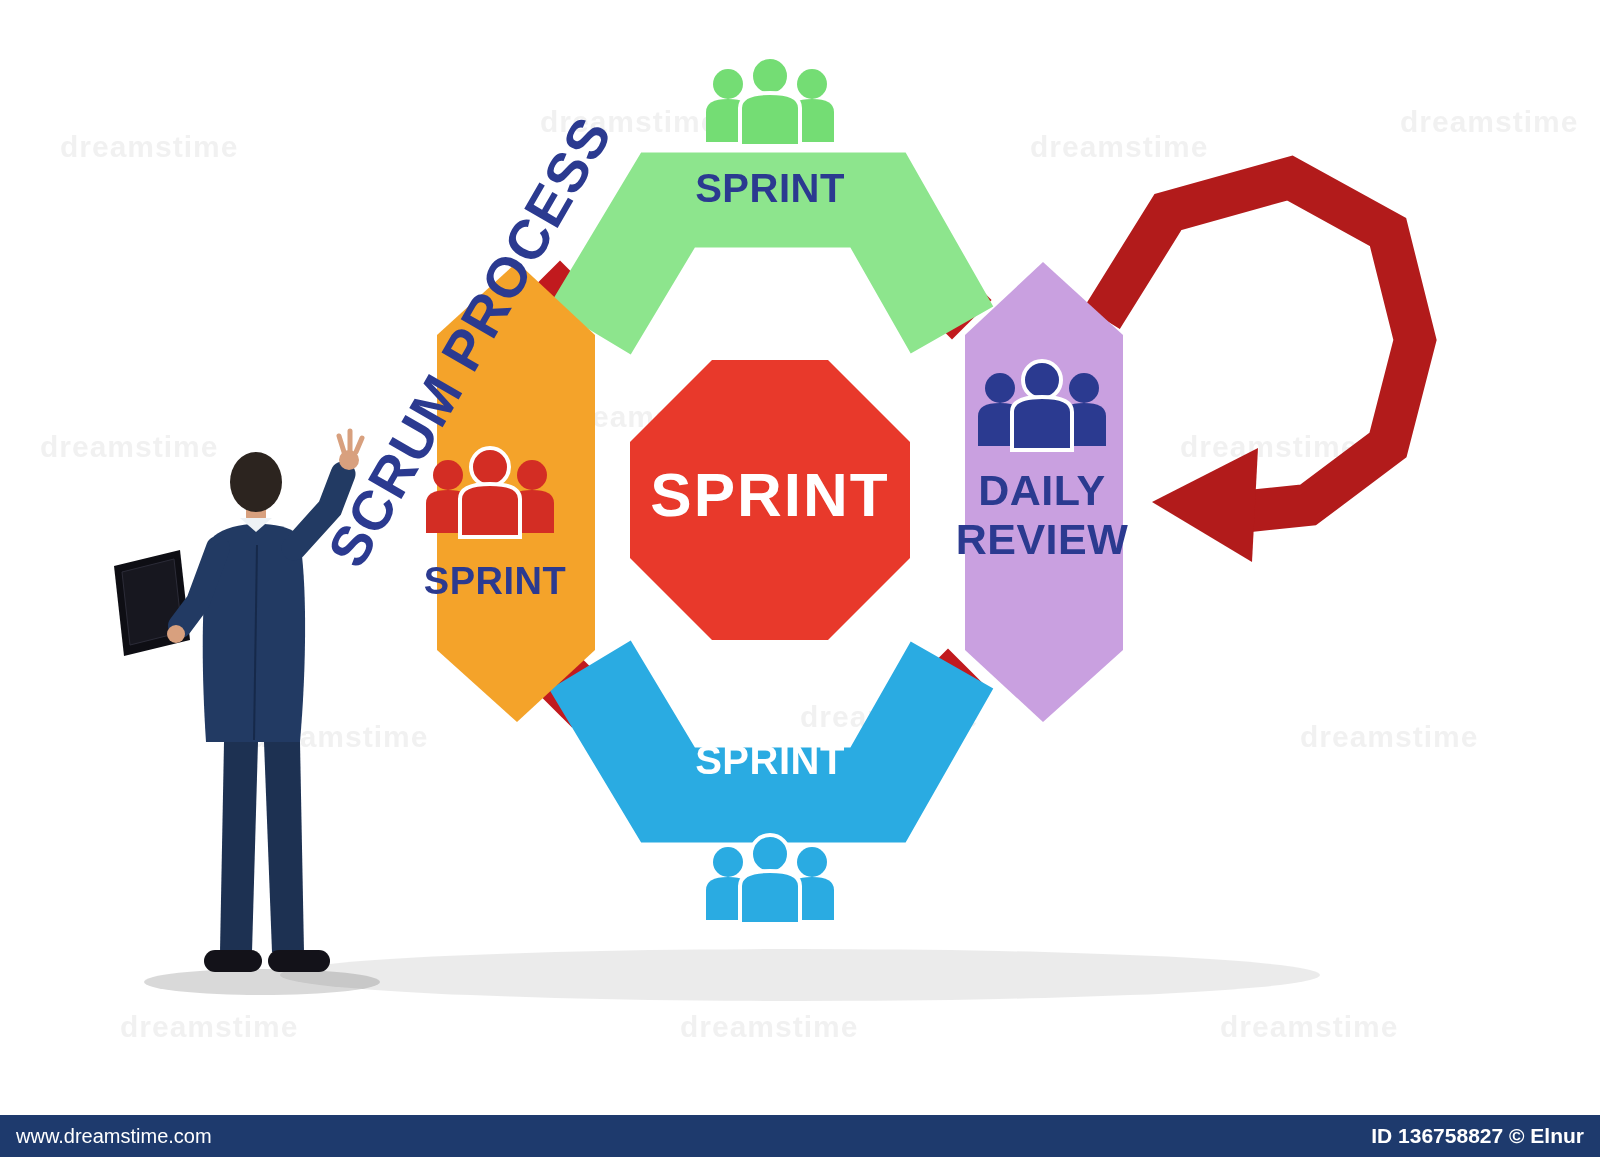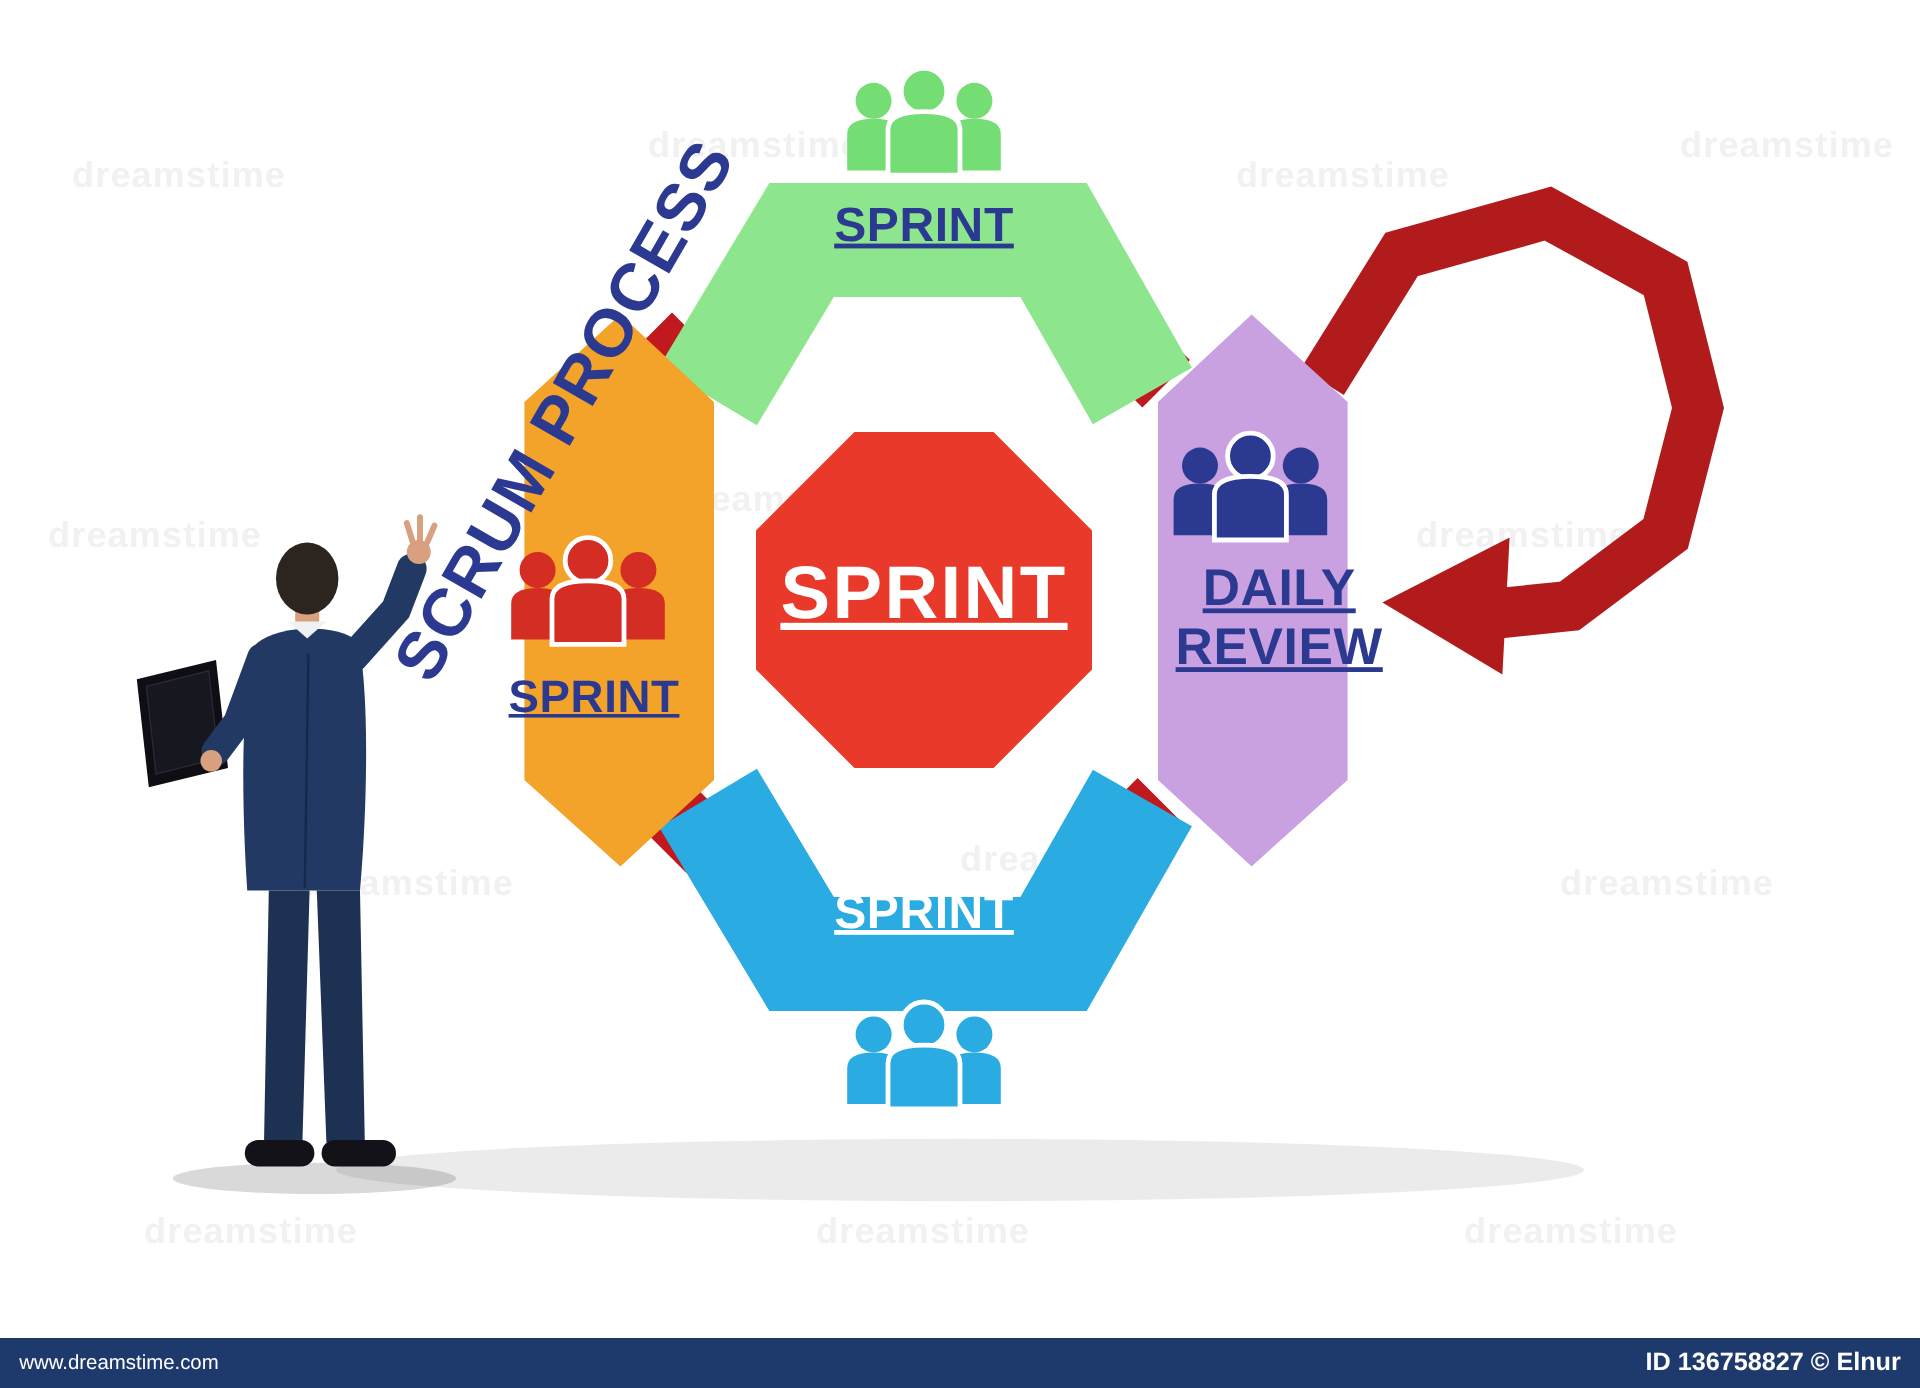--- a/index.html
+++ b/index.html
@@ -3,39 +3,39 @@
 <meta charset="utf-8">
 <style>
   html,body{margin:0;padding:0;background:#ffffff;}
   body{width:1600px;height:1157px;overflow:hidden;font-family:"Liberation Sans",sans-serif;}
   .stage{position:relative;width:1600px;height:1157px;background:#ffffff;}
 
   .watermark{position:absolute;font-size:30px;color:#444;opacity:0.07;font-weight:bold;letter-spacing:1px;pointer-events:none;}
 
   svg.canvas{position:absolute;left:0;top:0;width:1600px;height:1157px;}
 
-  .label{position:absolute;font-weight:bold;text-align:center;line-height:1.13;letter-spacing:0.5px;text-decoration:underline;}
+  .label{position:absolute;font-weight:bold;text-align:center;line-height:1.13;letter-spacing:0.5px;}
   .navy{color:#2b3a90;}
   .white{color:#ffffff;}
   .label span{display:block;}
 
   .lbl-planning{left:600px;top:166px;width:340px;font-size:40px;}
-  .lbl-daily{left:966px;top:466px;width:200px;font-size:43px;}
+  .lbl-daily{left:942px;top:466px;width:200px;font-size:43px;}
   .lbl-review{left:600px;top:738px;width:340px;font-size:40px;}
   .lbl-retro{left:320px;top:560px;width:350px;font-size:38px;}
   .lbl-retro .small{font-size:31px;letter-spacing:0;}
   .lbl-center{left:620px;top:460px;width:300px;font-size:62px;letter-spacing:2px;}
 
   .title-rot{position:absolute;left:190px;top:302px;width:560px;height:80px;line-height:80px;
     transform:rotate(-60deg);font-size:56px;font-weight:bold;color:#2b3a90;
     text-align:center;letter-spacing:1px;white-space:nowrap;}
 
   .footer{position:absolute;left:0;bottom:0;width:1600px;height:42px;background:#1e3a6d;
     display:flex;align-items:center;justify-content:space-between;box-sizing:border-box;padding:0 16px;}
-  .footer .site{color:#ffffff;font-size:17px;}
+  .footer .site{color:#ffffff;font-size:20px;}
   .footer .credit{color:#ffffff;font-size:21px;font-weight:bold;}
 </style>
 </head>
 <body>
 
 <div class="stage">
 
   <span class="watermark" style="left:60px;top:130px">dreamstime</span>
   <span class="watermark" style="left:540px;top:105px">dreamstime</span>
   <span class="watermark" style="left:1030px;top:130px">dreamstime</span>

